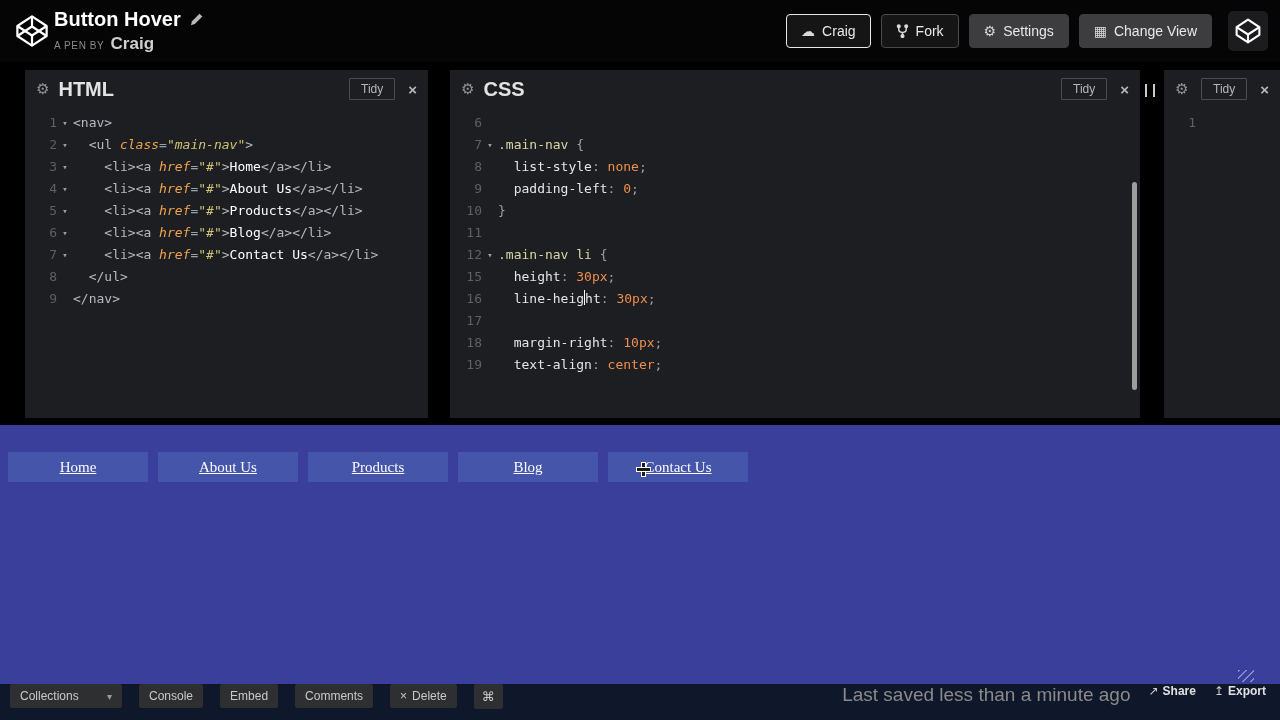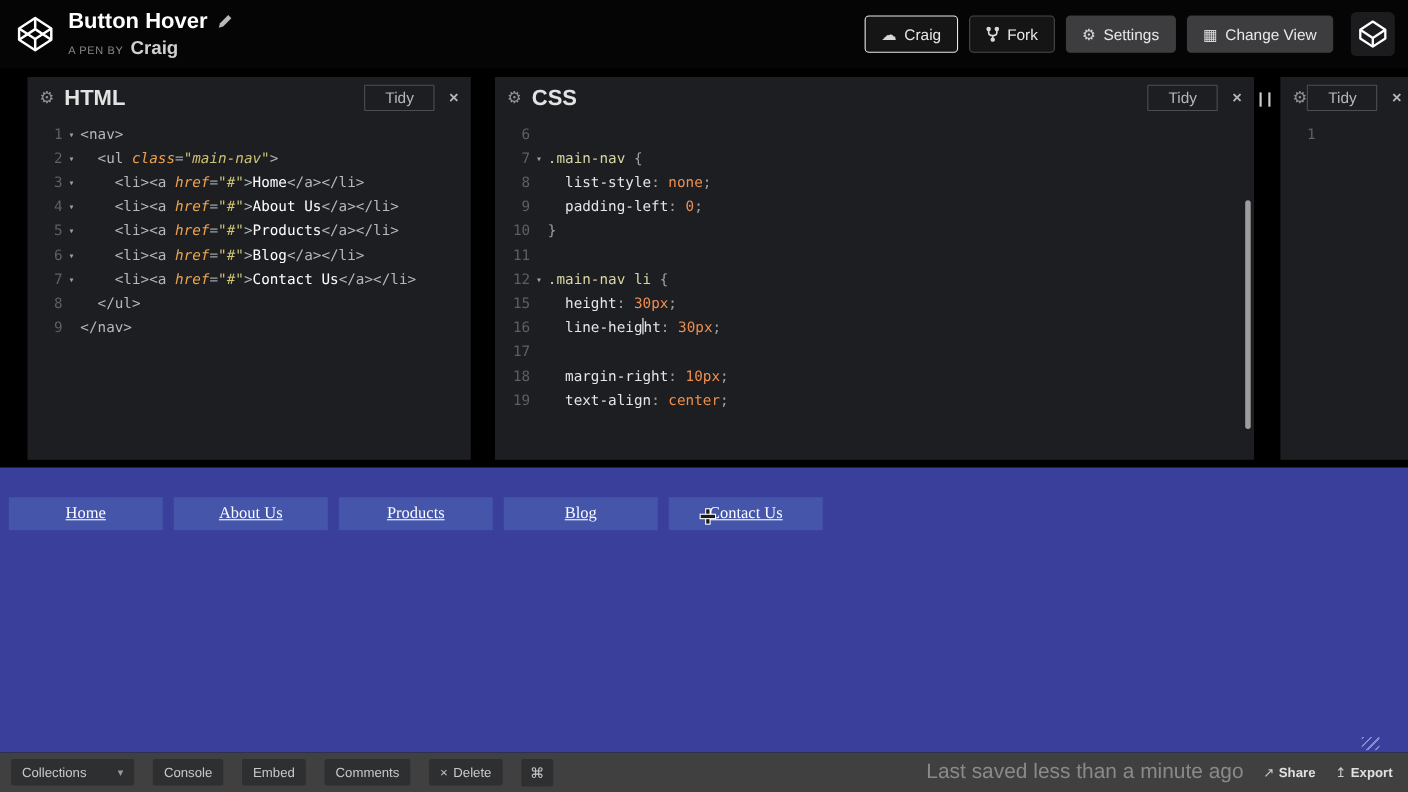--- a/index.html
+++ b/index.html
@@ -1,21 +1,21 @@
 <!DOCTYPE html>
 <html><head>
 <meta charset="utf-8">
 <style>
   * { margin:0; padding:0; box-sizing:border-box; }
   html,body { width:1280px; height:720px; overflow:hidden; background:#000; font-family:"Liberation Sans",sans-serif; }
 
   
   .header { height:62px; background:#050505; display:flex; align-items:center; padding:0 12px 0 14px; }
   .logo { width:36px; height:36px; flex:none; }
-  .title-block { margin-left:12px; }
+  .title-block { margin-left:4px; }
   .title-row { display:flex; align-items:center; gap:8px; }
   .pen-title { color:#ffffff; font-size:20px; font-weight:bold; }
   .pencil { width:15px; height:15px; }
   .byline { margin-top:3px; font-size:10px; letter-spacing:0.6px; color:#8a8a8a; }
   .byline b { color:#cfcfcf; font-size:17px; letter-spacing:0; margin-left:3px; }
   .header-actions { margin-left:auto; display:flex; align-items:center; gap:10px; }
   .hbtn { height:34px; display:flex; align-items:center; gap:7px; padding:0 14px; font-size:14px; color:#e8e8e8; background:#151515; border:1px solid #4a4a4a; border-radius:4px; cursor:pointer; }
   .hbtn.save { border-color:#e8e8e8; }
   .hbtn.gray { background:#3d3d3f; border-color:#3d3d3f; }
   .hbtn .glyph { color:#d8d8d8; font-size:14px; }
@@ -26,21 +26,21 @@
   .editors { height:363px; background:#000; display:flex; padding:8px 0 7px 25px; }
   .panel { background:#1d1e22; display:flex; flex-direction:column; overflow:hidden; }
   .panel-html { width:403px; }
   .gap1 { width:22px; flex:none; }
   .panel-css { width:690px; position:relative; }
   .gap2 { width:24px; flex:none; position:relative; }
   .panel-js { flex:1; }
   .panel-head { height:38px; flex:none; display:flex; align-items:center; padding:0 11px; }
   .gear { color:#8f9398; font-size:15px; cursor:pointer; }
   .panel-title { font-weight:bold; color:#e3e3e3; font-size:20px; margin-left:9px; }
-  .tidy { margin-left:auto; border:1px solid #4a4d52; color:#b4b7bc; font-size:14px; padding:3px 18px; border-radius:1px; background:transparent; cursor:pointer; }
+  .tidy { margin-left:auto; border:1px solid #4a4d52; color:#b4b7bc; font-size:12px; padding:3px 11px; border-radius:1px; background:transparent; cursor:pointer; }
   .close-x { color:#b4b7bc; margin-left:13px; font-size:15px; font-weight:bold; cursor:pointer; }
 
   .code-area { flex:1; padding-top:4px; font-family:"DejaVu Sans Mono","Liberation Mono",monospace; font-size:13px; overflow:hidden; }
   .code-line { display:flex; height:22px; line-height:22px; }
   .ln { width:32px; flex:none; text-align:right; color:#5b6066; }
   .fold { width:16px; flex:none; text-align:center; color:#9ba0a6; font-size:9px; }
   .code-text { white-space:pre; }
   .tok-tag  { color:#b4b9bf; }
   .tok-text { color:#ffffff; }
   .tok-attr { color:#efa44c; font-style:italic; }
@@ -59,21 +59,21 @@
   .preview-nav { display:flex; padding:27px 0 0 8px; }
   .nav-item { width:140px; height:30px; flex:none; background:#4455aa; margin-right:10px; text-align:center; line-height:30px; }
   .nav-item a { color:#fbfbff; font-family:"Liberation Serif",serif; font-size:15px; text-decoration:underline; }
   .mouse-cursor { position:absolute; left:637px; top:38px; width:13px; height:13px; }
   .mouse-cursor::before { content:""; position:absolute; left:5px; top:0; width:3px; height:13px; background:#1b1b1b; box-shadow:0 0 0 1px #ffffff; }
   .mouse-cursor::after  { content:""; position:absolute; top:5px; left:0; height:3px; width:13px; background:#1b1b1b; box-shadow:0 0 0 1px #ffffff; }
   .resize-grip { position:absolute; right:26px; bottom:2px; width:16px; height:12px;
     background:repeating-linear-gradient(135deg,#9aa0d8 0 1.5px,transparent 1.5px 5.5px); opacity:.8; cursor:pointer; }
 
   
-  .footer { height:36px; background:#404040; display:flex; align-items:center; padding:0 10px; }
+  .footer { height:36px; background:#0f172a; display:flex; align-items:flex-start; padding:0 10px; }
   .fbtn { background:#2e2f31; color:#c9c9c9; font-size:12px; padding:5px 10px; border-radius:2px; margin-right:17px; border:none; cursor:pointer; display:flex; align-items:center; }
   .collections { width:112px; justify-content:space-between; }
   .collections .dd-caret { color:#9a9a9a; font-size:10px; }
   .fbtn .x { margin-right:5px; }
   .cmd-btn { padding:5px 8px; font-size:13px; }
   .saved-text { margin-left:auto; color:#8a8a8a; font-size:19px; margin-right:18px; }
   .flink { color:#e0e0e0; font-size:12px; font-weight:bold; display:flex; align-items:center; gap:4px; margin-right:18px; cursor:pointer; }
   .flink:last-child { margin-right:4px; }
   .flink .glyph { font-weight:normal; color:#cfcfcf; }
 </style>

